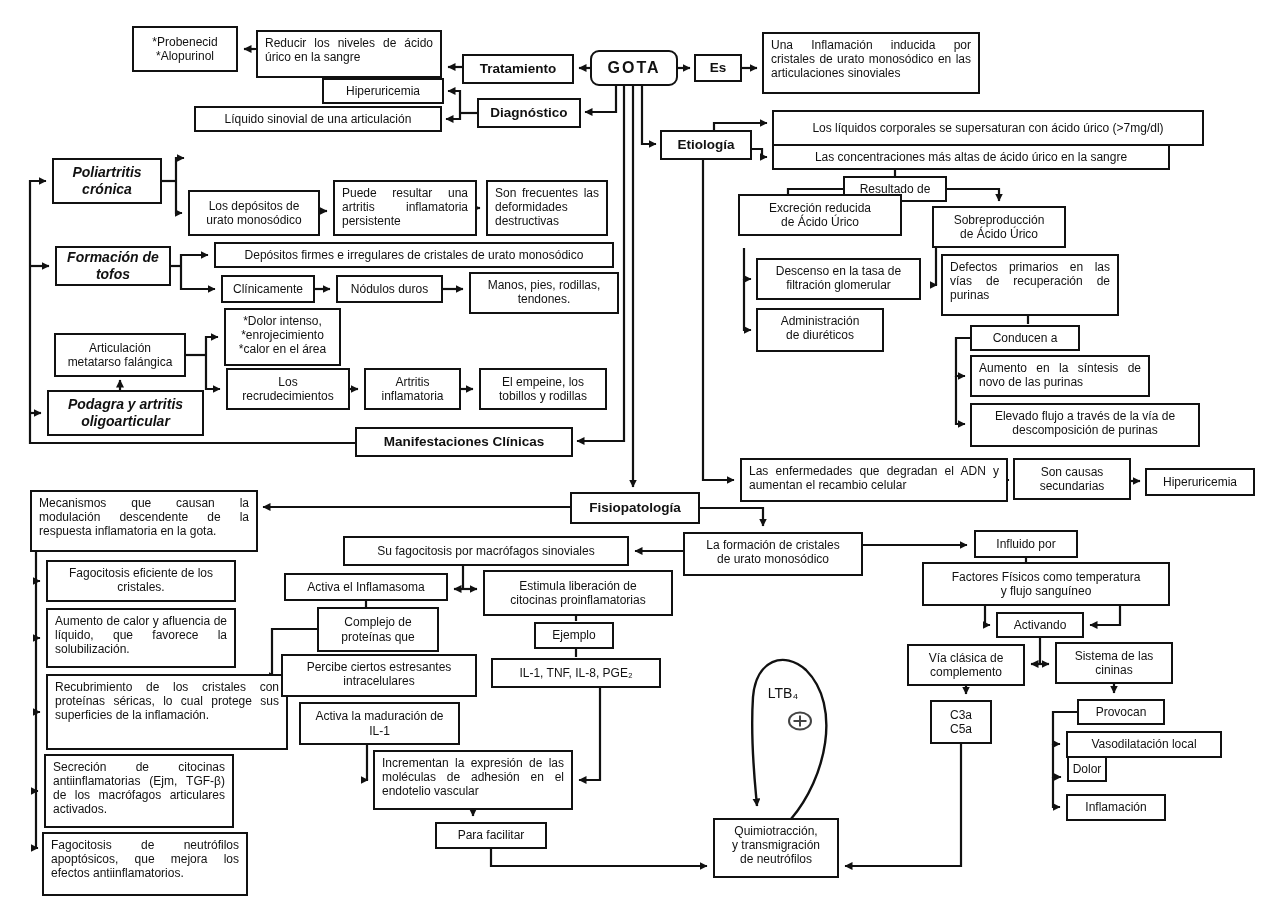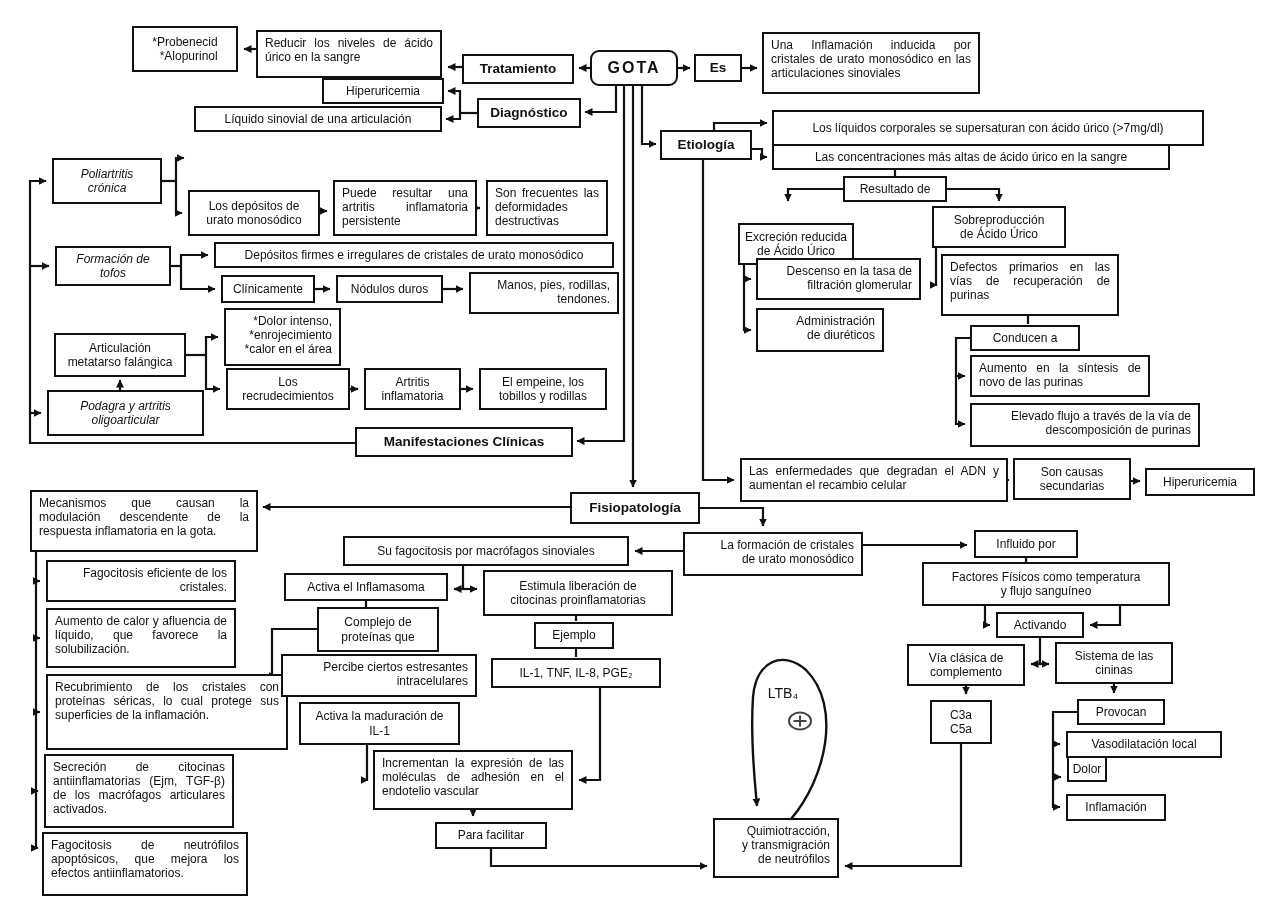--- a/index.html
+++ b/index.html
@@ -3,24 +3,24 @@
 <meta charset="utf-8">
 <style>
   html,body{margin:0;padding:0;background:#fff;}
   #canvas{position:relative;width:1280px;height:905px;background:#ffffff;overflow:hidden;
           font-family:"Liberation Sans", sans-serif;color:#111;}
   #wires{position:absolute;left:0;top:0;width:1280px;height:905px;z-index:1;}
   .node{position:absolute;z-index:2;background:#ffffff;border:2px solid #111;
         display:flex;align-items:center;justify-content:center;text-align:center;
         font-size:12px;line-height:1.18;white-space:pre-line;padding:1px 4px;box-sizing:border-box;}
   .bold{font-weight:bold;font-size:13.5px;border-width:2.4px;}
-  .cat{font-weight:normal;font-style:italic;font-size:12px;border-width:2.2px;}
+  .cat{font-weight:bold;font-style:italic;font-size:14px;border-width:2.2px;}
   .gota{border-radius:9px;font-size:16px;letter-spacing:2px;}
   .just{display:block;text-align:justify;padding:4px 7px;}
-  .left{display:block;text-align:right;padding:4px 7px;}
+  .left{display:block;text-align:center;padding:4px 7px;}
   svg text{font-family:"Liberation Sans", sans-serif;}
 </style>
 </head>
 <body>
 
 <div id="canvas">
 
 <svg id="wires" viewBox="0 0 1280 905" xmlns="http://www.w3.org/2000/svg">
   <defs>
     <marker id="ah" markerWidth="9" markerHeight="9" refX="7.5" refY="4" orient="auto" markerUnits="userSpaceOnUse">
@@ -134,21 +134,21 @@
 <div class="node bold" style="left:694px;top:54px;width:48px;height:28px">Es</div>
 <div class="node just" style="left:762px;top:32px;width:218px;height:62px">Una Inflamación inducida por cristales de urato monosódico en las articulaciones sinoviales</div>
 <div class="node" style="left:322px;top:78px;width:122px;height:26px">Hiperuricemia</div>
 <div class="node bold" style="left:477px;top:98px;width:104px;height:30px">Diagnóstico</div>
 <div class="node" style="left:194px;top:106px;width:248px;height:26px">Líquido sinovial de una articulación</div>
 
 <div class="node bold" style="left:660px;top:130px;width:92px;height:30px">Etiología</div>
 <div class="node" style="left:772px;top:110px;width:432px;height:36px">Los líquidos corporales se supersaturan con ácido úrico (&gt;7mg/dl)</div>
 <div class="node" style="left:772px;top:144px;width:398px;height:26px">Las concentraciones más altas de ácido úrico en la sangre</div>
 <div class="node" style="left:843px;top:176px;width:104px;height:26px">Resultado de</div>
-<div class="node" style="left:738px;top:223px;width:116px;height:42px">Excreción reducida
+<div class="node" style="left:738px;top:194px;width:164px;height:42px">Excreción reducida
 de Ácido Úrico</div>
 <div class="node" style="left:932px;top:206px;width:134px;height:42px">Sobreproducción
 de Ácido Úrico</div>
 <div class="node left" style="left:756px;top:258px;width:165px;height:42px">Descenso en la tasa de filtración glomerular</div>
 <div class="node just" style="left:941px;top:254px;width:178px;height:62px">Defectos primarios en las vías de recuperación de purinas</div>
 <div class="node left" style="left:756px;top:308px;width:128px;height:44px">Administración
 de diuréticos</div>
 <div class="node" style="left:970px;top:325px;width:110px;height:26px">Conducen a</div>
 <div class="node just" style="left:970px;top:355px;width:180px;height:42px">Aumento en la síntesis de novo de las purinas</div>
 <div class="node left" style="left:970px;top:403px;width:230px;height:44px">Elevado flujo a través de la vía de descomposición de purinas</div>

